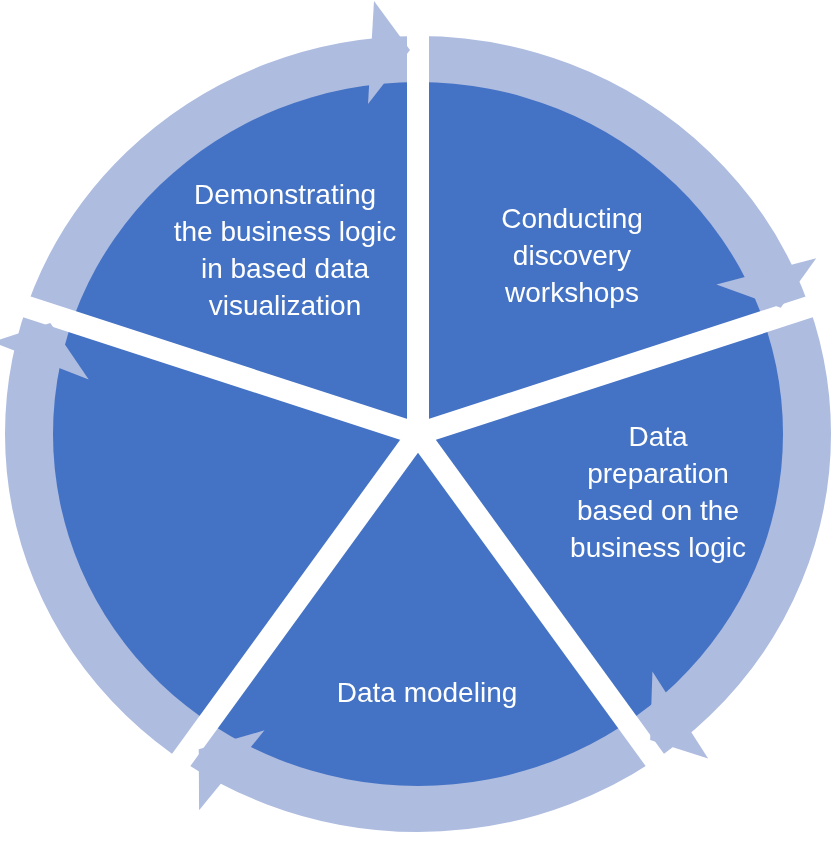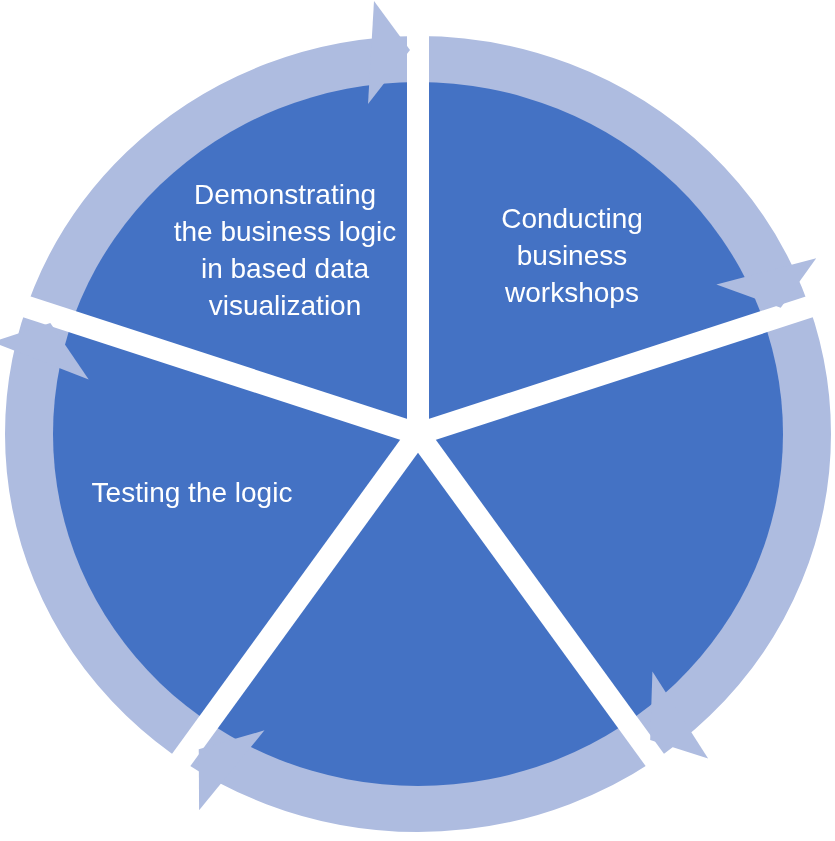--- a/index.html
+++ b/index.html
@@ -58,25 +58,29 @@
     <g>
       <polygon points="374,1 410,50 368,104" fill="#AEBCE0"></polygon>
       <polygon points="374,1 410,50 368,104" fill="#AEBCE0" transform="rotate(72 418 434)"></polygon>
       <polygon points="374,1 410,50 368,104" fill="#AEBCE0" transform="rotate(144 418 434)"></polygon>
       <polygon points="374,1 410,50 368,104" fill="#AEBCE0" transform="rotate(216 418 434)"></polygon>
       <polygon points="374,1 410,50 368,104" fill="#AEBCE0" transform="rotate(288 418 434)"></polygon>
     </g>
   </svg>
 
   <div class="seg-label lbl-1">Conducting
-business
+discovery
 workshops</div>
 
+  <div class="seg-label lbl-2">Data
+preparation
+based on the
+business logic</div>
 
+  <div class="seg-label lbl-3">Data modeling</div>
 
-  <div class="seg-label lbl-4">Testing the logic</div>
 
   <div class="seg-label lbl-5">Demonstrating
 the business logic
 in based data
 visualization</div>
 
 </div>
 
 </body></html>

